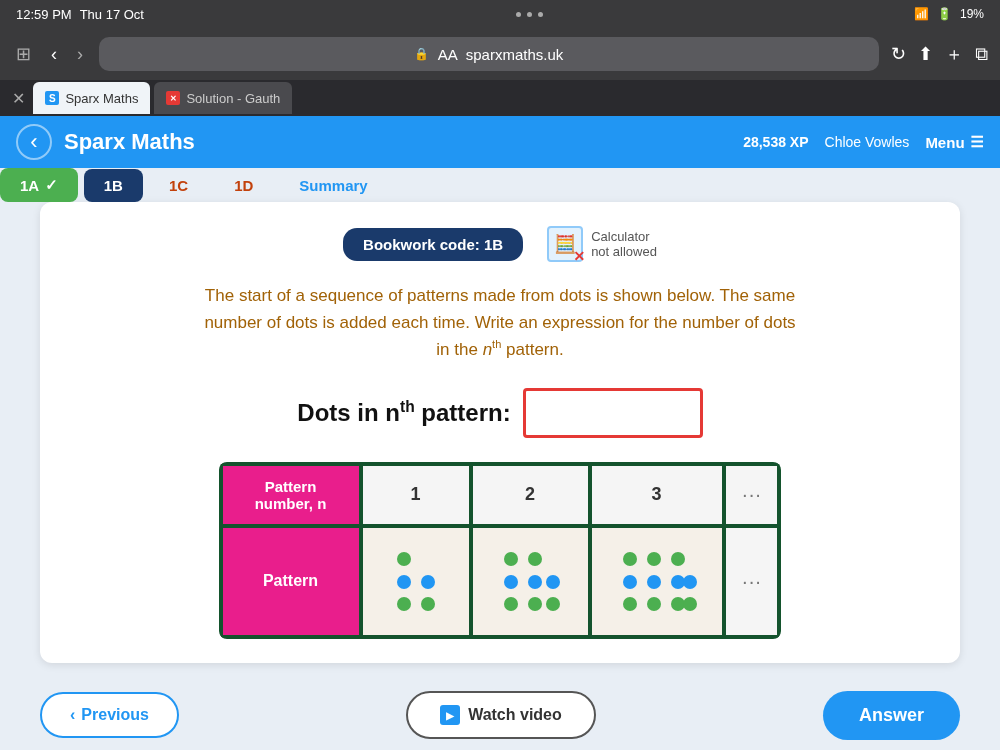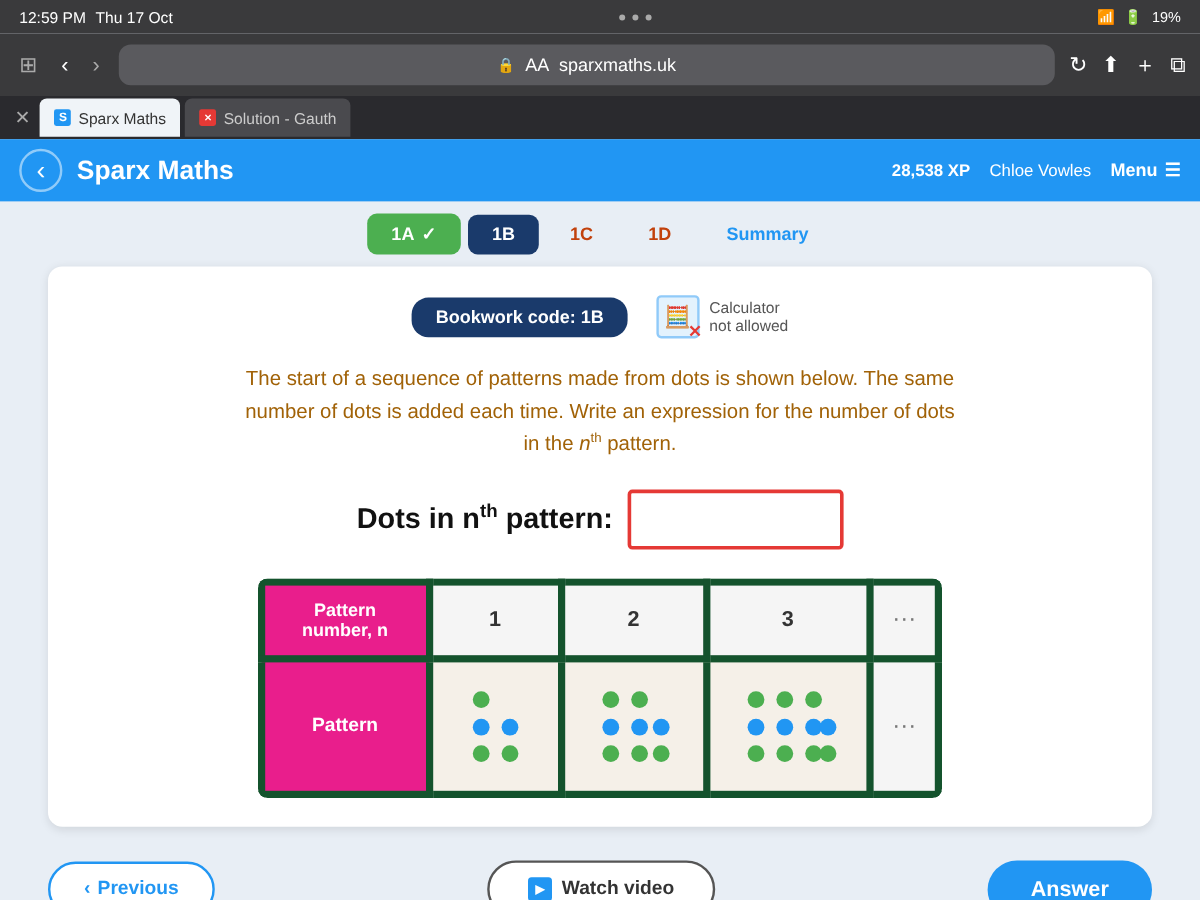--- a/index.html
+++ b/index.html
@@ -117,23 +117,22 @@
       background: none; border: none; color: white;
       font-size: 15px; font-weight: 600; cursor: pointer;
       display: flex; align-items: center; gap: 6px;
     }
 
     
     .nav-tabs {
       background: #e8eef5;
       display: flex;
       align-items: center;
-      justify-content: center;
       gap: 6px;
-      padding: 10px 0;
+      padding: 0 0;
     }
     .nav-tab {
       padding: 8px 20px;
       border-radius: 8px;
       font-size: 15px;
       font-weight: 600;
       cursor: pointer;
       border: none;
       text-decoration: none;
     }
@@ -223,21 +222,21 @@
     }
 
     
     .pattern-table {
       margin: 0 auto;
       border-collapse: collapse;
       border-radius: 8px;
       overflow: hidden;
     }
     .pattern-table td {
-      border: 6px solid #14532d;
+      border: 4px solid #14532d;
       text-align: center;
       vertical-align: middle;
     }
     .header-cell {
       background: #e91e8c;
       color: white;
       font-weight: 700;
       font-size: 15px;
       padding: 12px 24px;
     }

